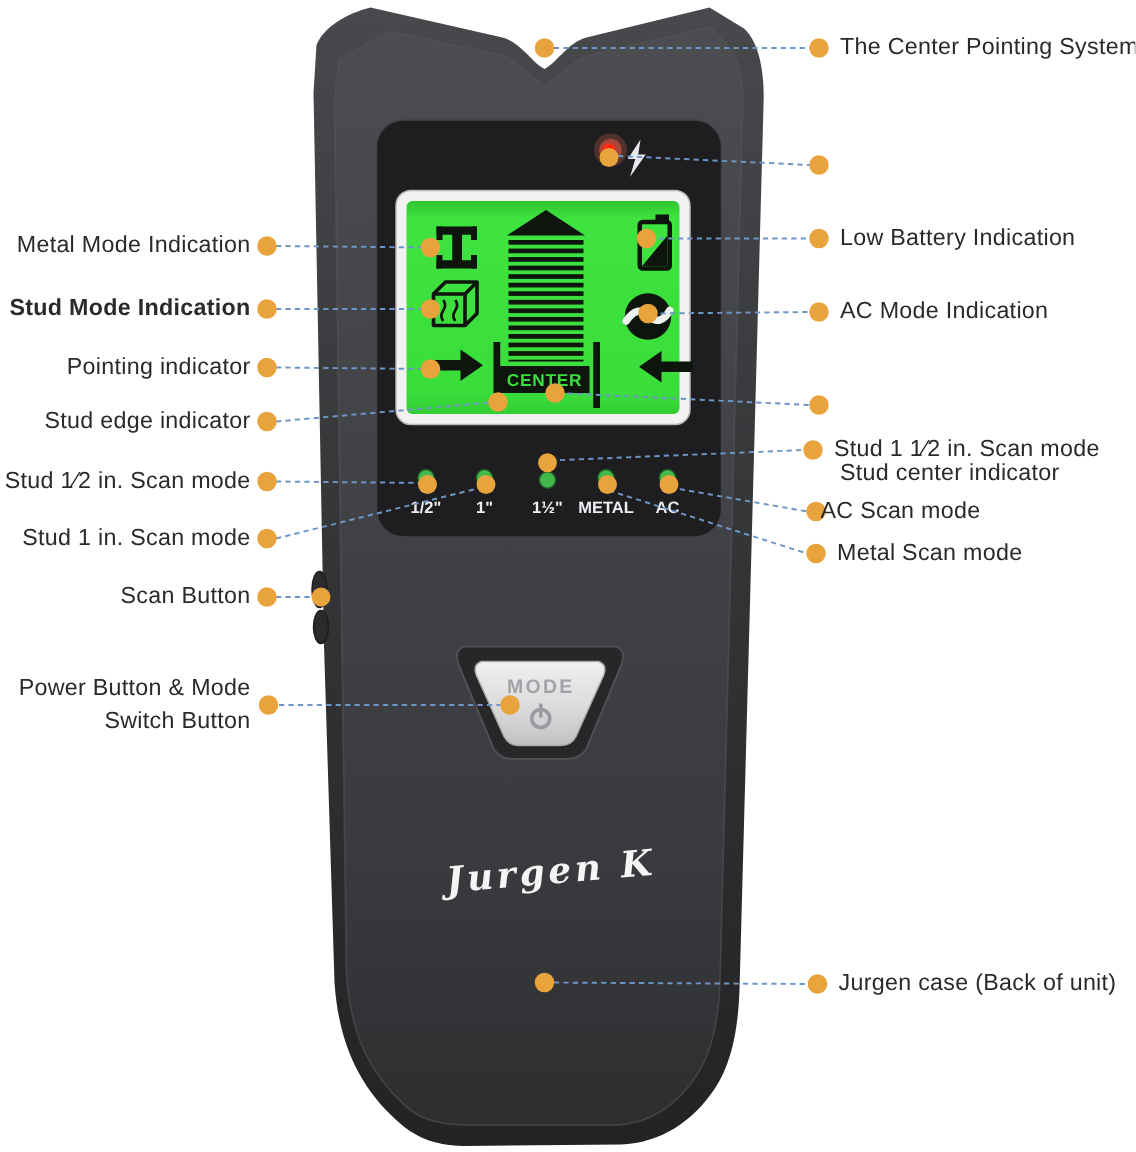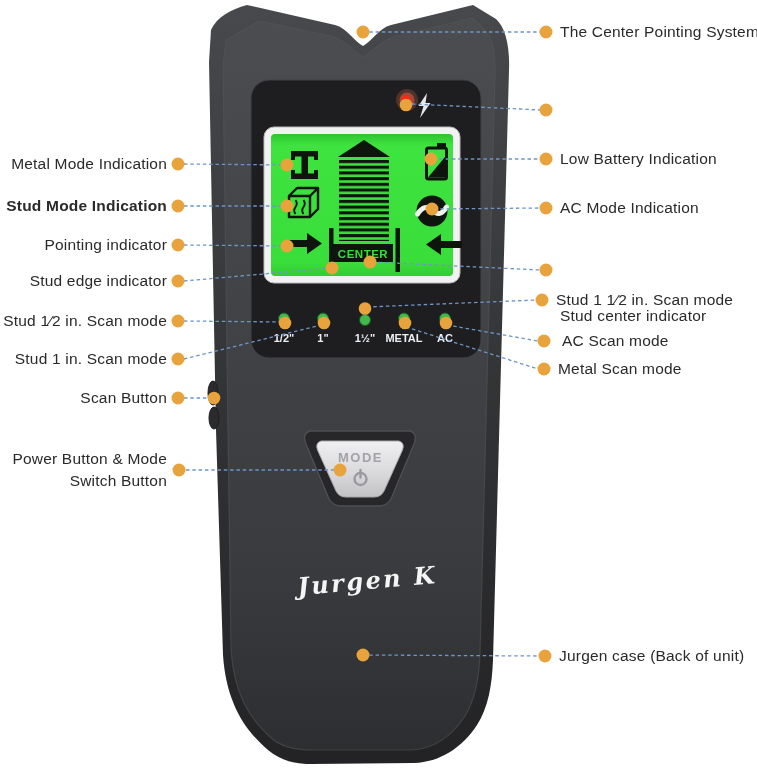--- a/index.html
+++ b/index.html
@@ -247,17 +247,17 @@
   <div class="ann left" style="right:590px;top:310px;">Stud 1⁄2 in. Scan mode</div>
   <div class="ann left" style="right:590px;top:348px;">Stud 1 in. Scan mode</div>
   <div class="ann left" style="right:590px;top:387px;">Scan Button</div>
   <div class="ann left wrap" style="right:590px;top:448px;">Power Button &amp; Mode Switch Button</div>
 
   <div class="ann" style="left:560px;top:21px;">The Center Pointing System</div>
   <div class="ann" style="left:560px;top:148px;text-align:center;">Low Battery Indication</div>
   <div class="ann" style="left:560px;top:197px;">AC Mode Indication</div>
   <div class="ann" style="left:560px;top:259px;margin-top:46px;">Stud center indicator</div>
   <div class="ann" style="left:556px;top:289px;">Stud 1 1⁄2 in. Scan mode</div>
-  <div class="ann" style="left:562px;top:330px;">AC Scan mode</div>
+  <div class="ann" style="left:547px;top:330px;">AC Scan mode</div>
   <div class="ann" style="left:558px;top:358px;">Metal Scan mode</div>
   <div class="ann" style="left:559px;top:645px;">Jurgen case (Back of unit)</div>
 
 </div>
 
 </body></html>

